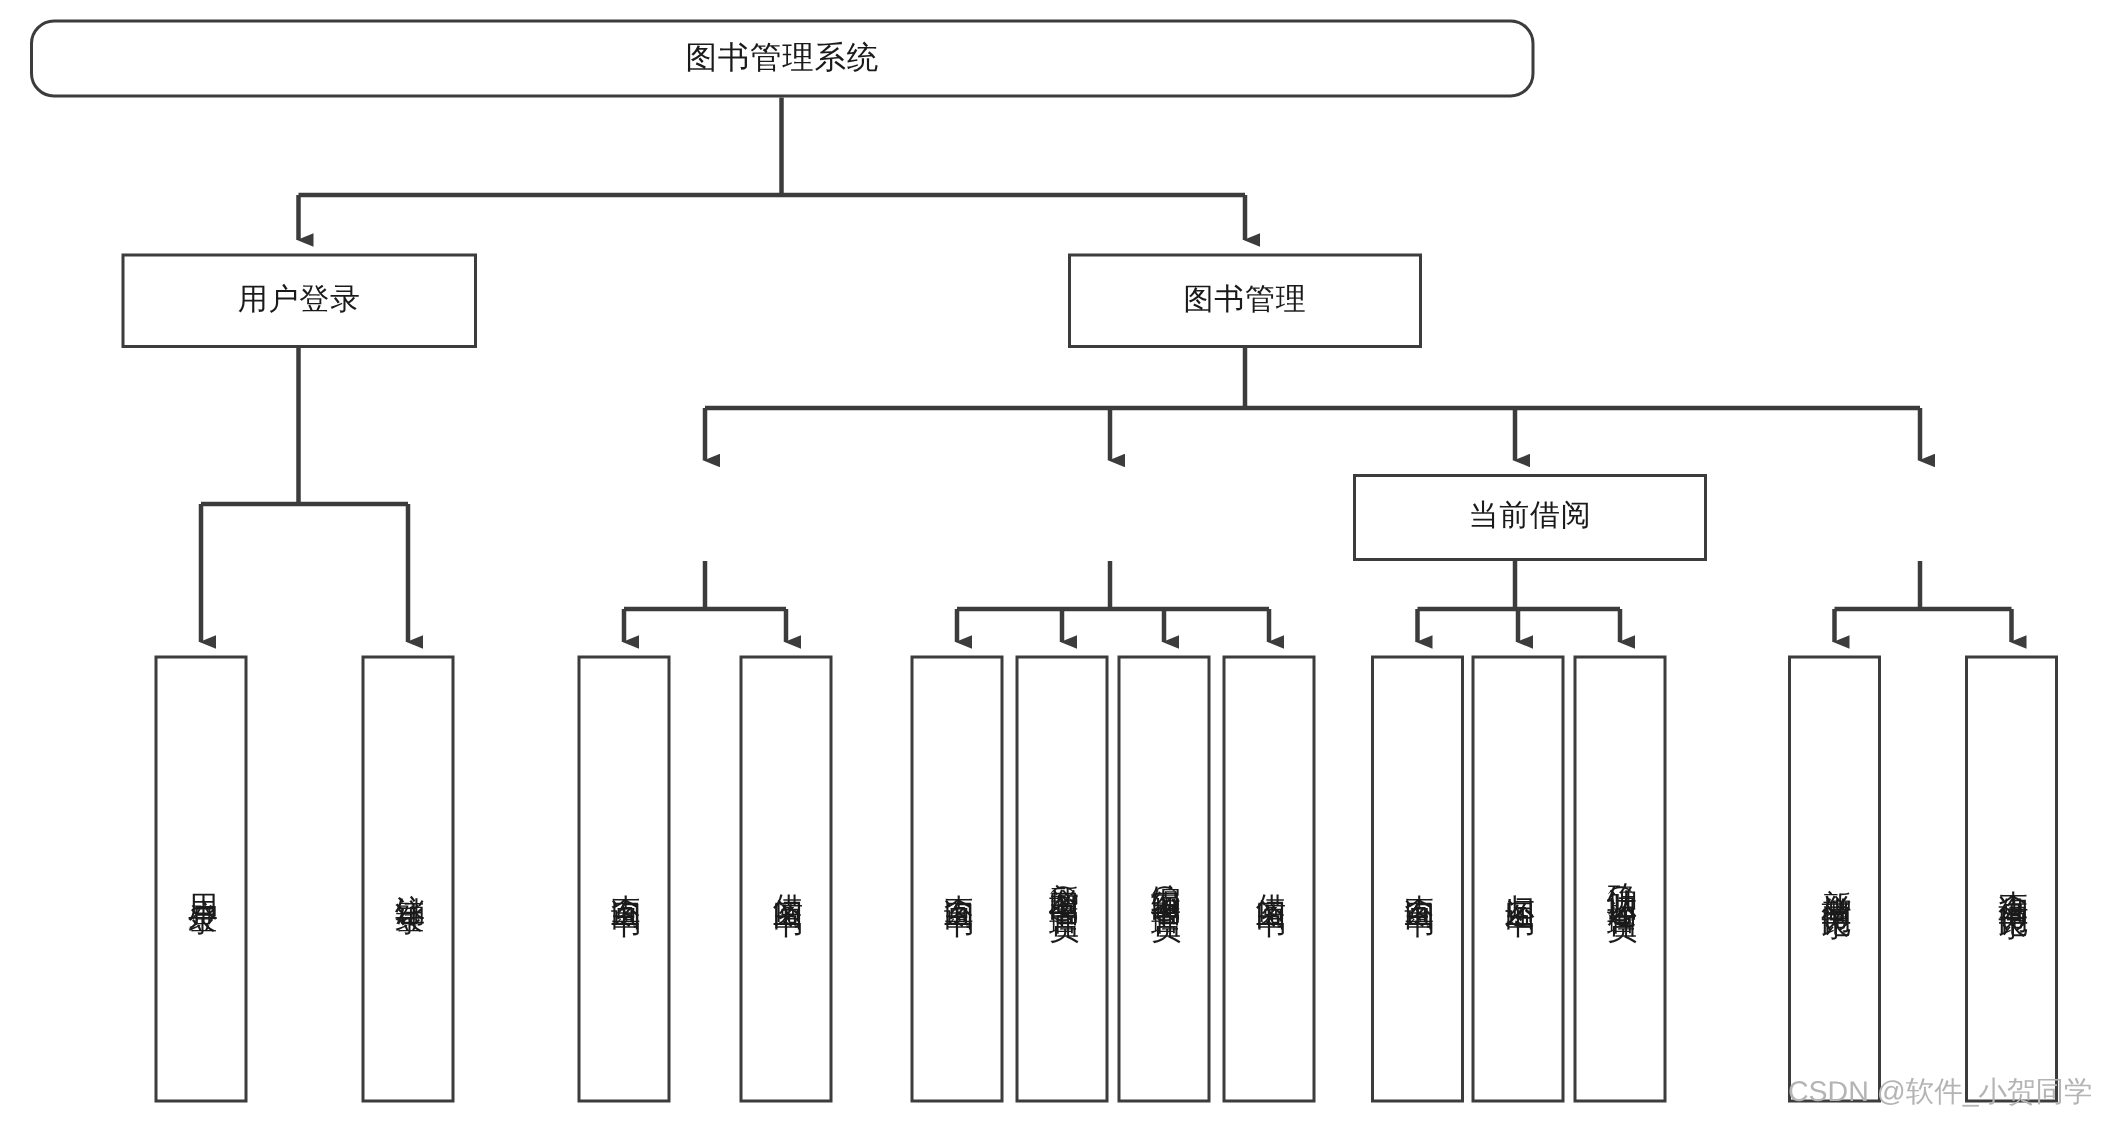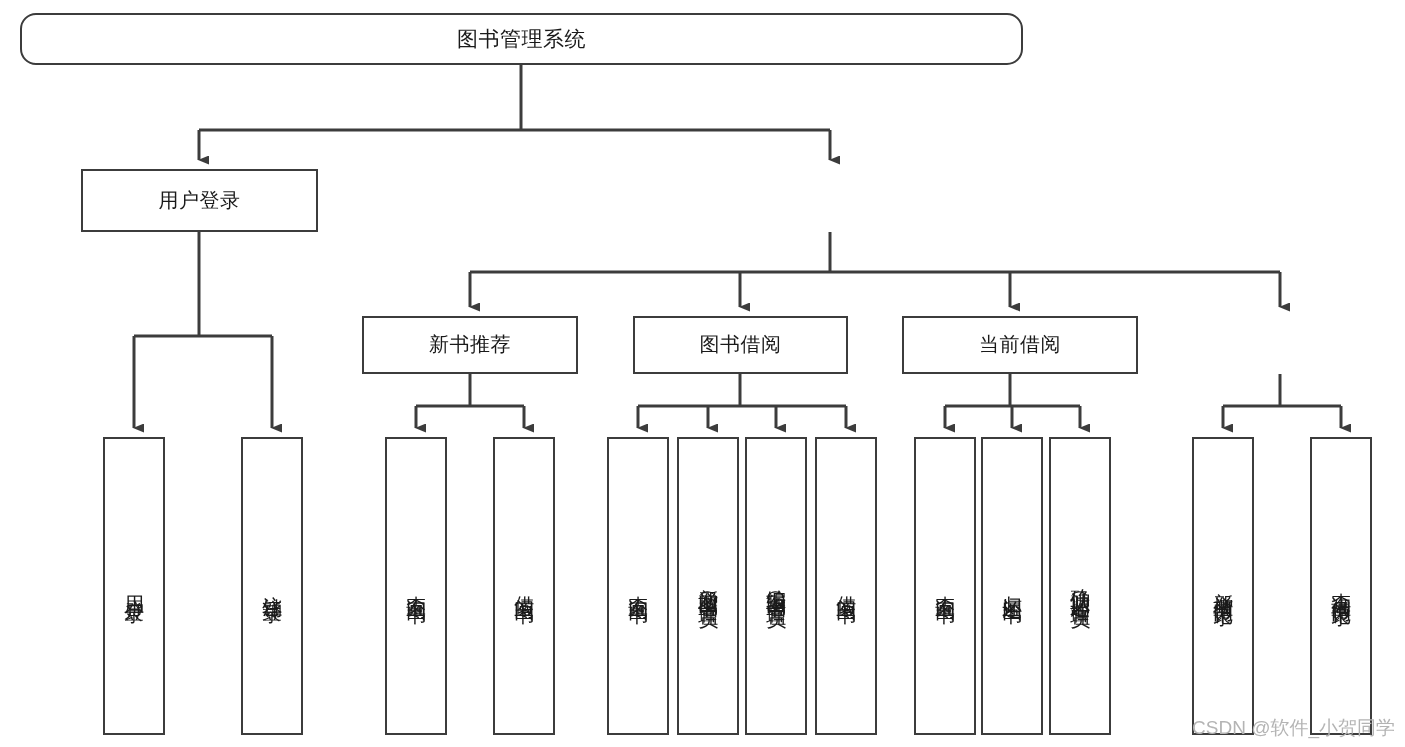--- a/index.html
+++ b/index.html
@@ -120,28 +120,25 @@
   </svg>
 
   <div class="node root" style="left:20px; top:13px; width:1003px; height:52px;border-radius:16px;">
     <span class="node-label">图书管理系统</span>
   </div>
 
   <div class="node level2" style="left:81px; top:169px; width:237px; height:63px;">
     <span class="node-label">用户登录</span>
   </div>
 
-
-  <div class="node level3" style="left:362px; top:316px; width:216px; height:58px;">
-    <span class="node-label">新书推荐</span>
+  <div class="node level2" style="left:712px; top:169px; width:236px; height:63px;">
+    <span class="node-label">图书管理</span>
   </div>
 
-  <div class="node level3" style="left:633px; top:316px; width:215px; height:58px;">
-    <span class="node-label">图书借阅</span>
-  </div>
+
 
   <div class="node level3" style="left:902px; top:316px; width:236px; height:58px;">
     <span class="node-label">当前借阅</span>
   </div>
 
 
   <div class="node leaf" style="left:103px; top:437px; width:62px; height:298px;">
     <span class="node-label">用户登录</span>
   </div>
 

